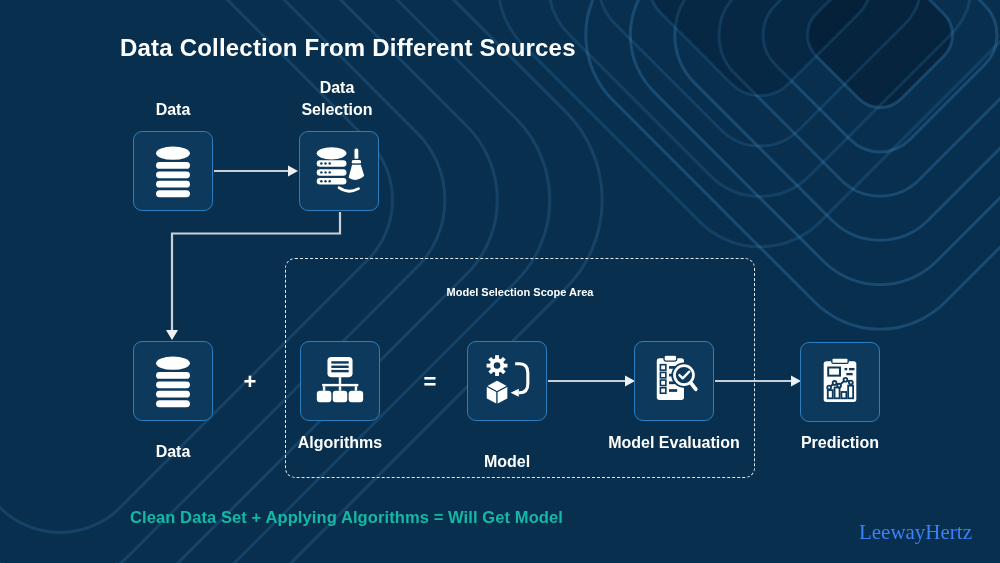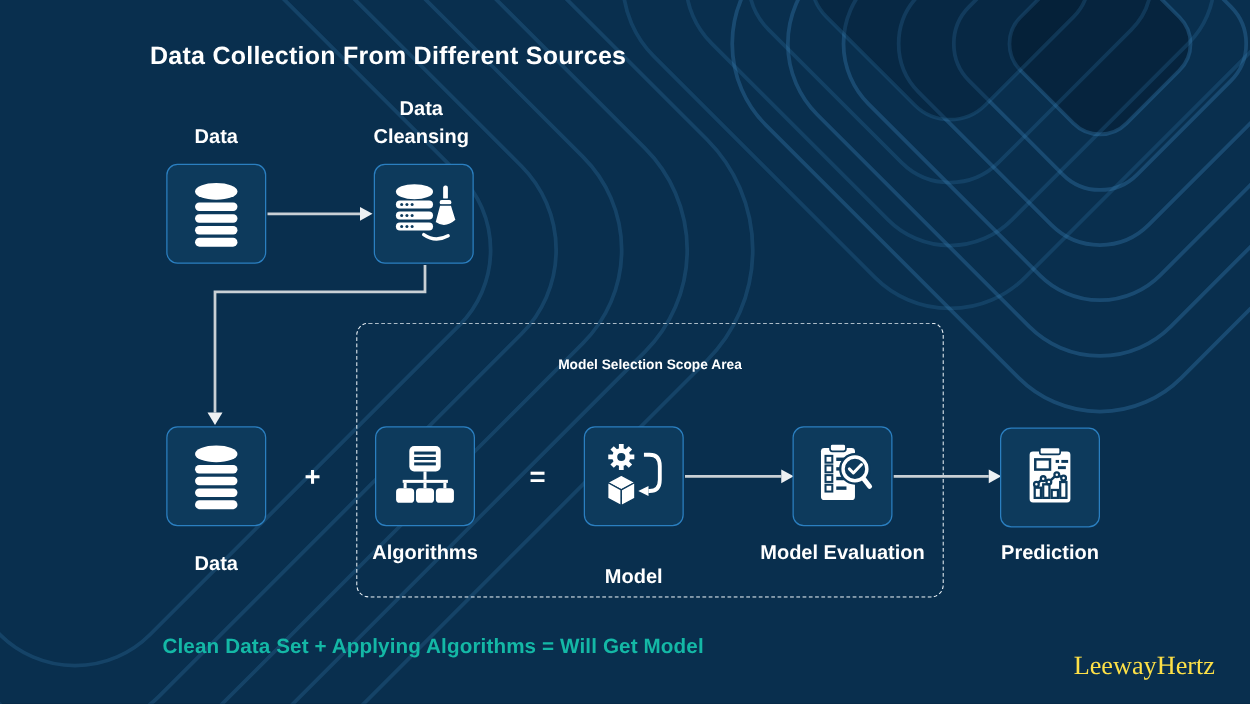--- a/index.html
+++ b/index.html
@@ -10,21 +10,21 @@
   .stage{
     position:relative;
     width:1000px;height:563px;
     background:#092f4e;
     overflow:hidden;
   }
   .decor{position:absolute;inset:0;z-index:0;pointer-events:none;}
   .layer{position:absolute;inset:0;z-index:2;}
   .title{
     position:absolute;left:120px;top:34px;
-    color:#ffffff;font-size:20px;font-weight:700;letter-spacing:.2px;
+    color:#ffffff;font-size:24px;font-weight:700;letter-spacing:.2px;
   }
   .tile{
     position:absolute;width:80px;height:80px;
     background:#0d3a5c;
     border:1.5px solid #2b7fc0;
     border-radius:9px;
     box-sizing:border-box;
     display:flex;align-items:center;justify-content:center;
   }
   .node-label{
@@ -46,21 +46,21 @@
     position:absolute;left:0;top:27px;width:100%;text-align:center;
     color:#ffffff;font-size:11px;font-weight:600;
   }
   .footer-note{
     position:absolute;left:130px;top:508px;
     color:#14b8a6;font-size:16.5px;font-weight:700;letter-spacing:.1px;
   }
   .watermark{
     position:absolute;right:28px;bottom:18px;
     font-family:"Liberation Serif","DejaVu Serif",serif;
-    color:#fde047;font-size:21px;
+    color:#3b82f6;font-size:21px;
   }
   svg{display:block;}
 </style>
 </head>
 <body>
 
 <div class="stage">
 
   <svg class="decor" width="1000" height="563" viewBox="0 0 1000 563">
     <g fill="none" stroke="#3e8cc3" stroke-opacity="0.30" stroke-width="3">
@@ -113,21 +113,21 @@
     <div class="tile" style="left:133px;top:131px;">
       <svg width="50" height="54" viewBox="0 0 56 60" fill="#ffffff">
         <ellipse cx="28" cy="10" rx="19" ry="7.5"></ellipse>
         <rect x="9" y="20" width="38" height="7.5" rx="3.75"></rect>
         <rect x="9" y="30.5" width="38" height="7.5" rx="3.75"></rect>
         <rect x="9" y="41" width="38" height="7.5" rx="3.75"></rect>
         <rect x="9" y="51.5" width="38" height="8" rx="4"></rect>
       </svg>
     </div>
 
-    <div class="node-label" style="left:282px;top:77px;width:110px;">Data Cleansing</div>
+    <div class="node-label" style="left:282px;top:77px;width:110px;">Data Selection</div>
     <div class="tile" style="left:299px;top:131px;">
       <svg width="56" height="52" viewBox="0 0 60 56">
         <g fill="#ffffff">
           <ellipse cx="22" cy="9" rx="16" ry="6.5"></ellipse>
           <rect x="6" y="16.5" width="32" height="7" rx="3.5"></rect>
           <rect x="6" y="26" width="32" height="7" rx="3.5"></rect>
           <rect x="6" y="35.5" width="32" height="7" rx="3.5"></rect>
         </g>
         <g fill="#0d3a5c">
           <circle cx="11" cy="20" r="1.3"></circle>

